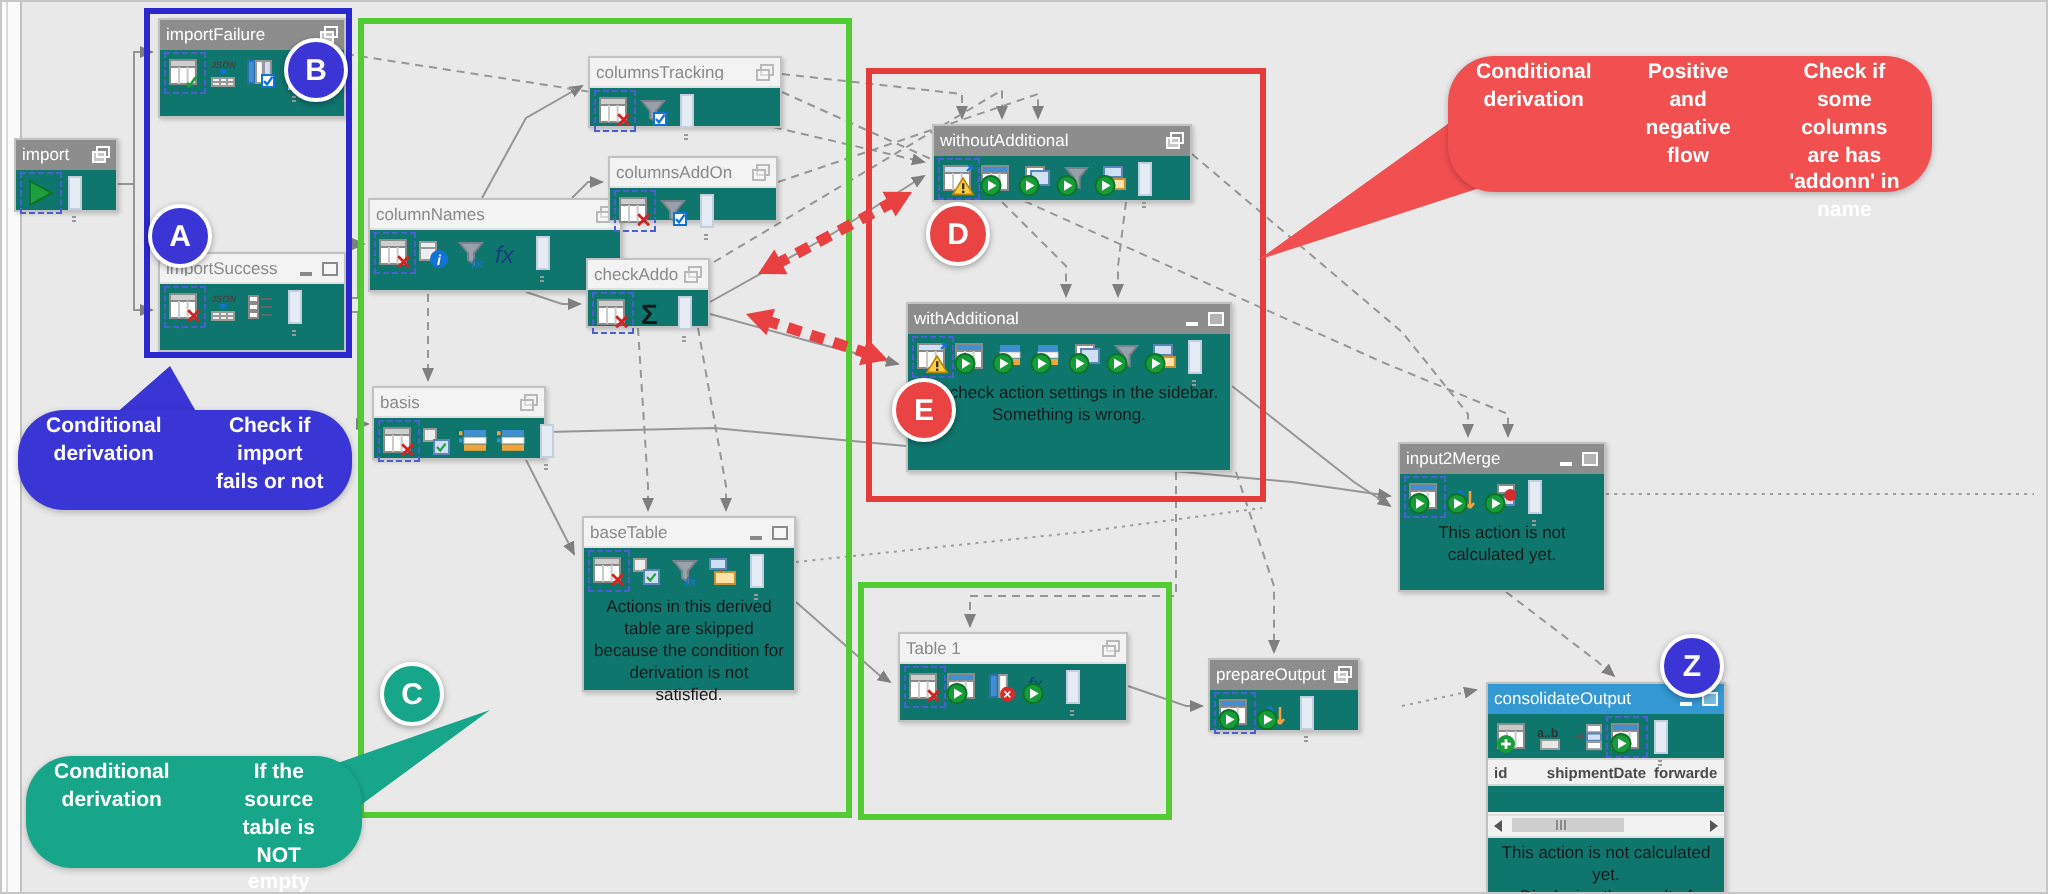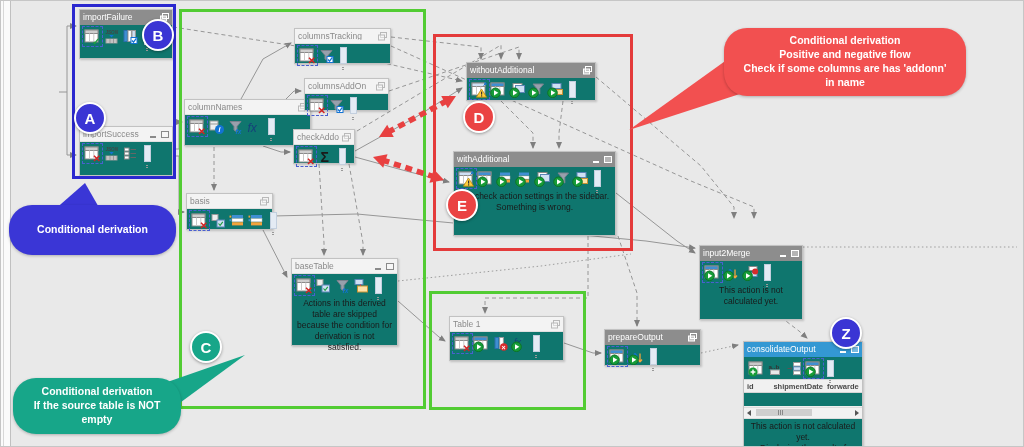--- a/index.html
+++ b/index.html
@@ -39,21 +39,21 @@
   .grid-row{height:13px;border-bottom:1px solid #eee;}
   .hscroll{height:10px;background:#f2f2f2;border-top:1px solid #ddd;border-bottom:1px solid #ddd;position:relative;}
   .hscroll .thumb{position:absolute;left:12px;top:1px;width:56px;height:7px;background:#cfcfcf;}
   .hscroll .tmark{position:absolute;left:34px;top:2px;width:1px;height:5px;background:#8a8a8a;box-shadow:2px 0 0 #8a8a8a,4px 0 0 #8a8a8a;}
   .hscroll .al,.hscroll .ar{position:absolute;top:2px;width:0;height:0;border-top:3px solid transparent;border-bottom:3px solid transparent;}
   .hscroll .al{left:3px;border-right:4px solid #555;}
   .hscroll .ar{right:3px;border-left:4px solid #555;}
 
   
   .ann-rect{position:absolute;border-style:solid;border-width:3px;box-sizing:border-box;pointer-events:none;}
-  .bubble{position:absolute;border-radius:23px;color:#fff;display:flex;flex-direction:column;justify-content:center;text-align:center;font-size:10.5px;line-height:1.32;padding:2px 14px;box-sizing:border-box;box-shadow:0 1px 3px rgba(0,0,0,.25);}
+  .bubble{position:absolute;border-radius:23px;color:#fff;display:flex;flex-direction:row;justify-content:center;text-align:center;font-size:10.5px;line-height:1.32;padding:2px 14px;box-sizing:border-box;box-shadow:0 1px 3px rgba(0,0,0,.25);gap:27px;}
   .bubble .bl{font-weight:600;}
   .bubble .bl.b{font-weight:800;}
   .badge{position:absolute;width:28px;height:28px;border-radius:50%;border:2px solid #fff;color:#fff;font-size:15px;font-weight:bold;display:flex;align-items:center;justify-content:center;box-shadow:0 1px 3px rgba(0,0,0,.35);box-sizing:content-box;}
 </style>
 </head>
 <body>
 
 <div id="stage">
   <div id="leftstrip"></div>
   <svg id="wires" class="layer" viewBox="0 0 1024 447">
@@ -88,20 +88,37 @@
       <polyline points="587,235 587,297 484,297 484,312" class="wire dashed" marker-end="url(#arr)"></polyline>
       <polyline points="617,235 636,292 636,325" class="wire dashed" marker-end="url(#arr)"></polyline>
       <polyline points="752,295 798,330 806,337" class="wire dashed" marker-end="url(#arr)"></polyline>
       <polyline points="318,163 323,242 323,254" class="wire dashed" marker-end="url(#arr)"></polyline>
       <polyline points="348,163 362,242 362,254" class="wire dashed" marker-end="url(#arr)"></polyline>
       <polyline points="700,352 737,344" class="wire dotted" marker-end="url(#arr)"></polyline>
       <polyline points="802,246 1016,246" class="wire dotted"></polyline>
       <polyline points="397,280 540,265 630,253" class="wire dotted"></polyline>
     </svg>
   <div id="nodes-layer" class="layer">
+      <div class="node" style="left: 6px; top: 68px; width: 52px; height: 37px;">
+        <div class="tb dark">
+          <div class="ttl">import</div>
+          <div class="btn copy">
+            <svg viewBox="0 0 9 9" width="9" height="9">
+              <rect x="2.5" y=".5" width="6" height="5" fill="none" stroke="currentColor"></rect>
+              <rect x=".5" y="3" width="6" height="5" fill="rgba(255,255,255,.5)" stroke="currentColor"></rect>
+            </svg>
+          </div>
+        </div>
+        <div class="icons">
+          <div class="ic sel"><svg viewBox="0 0 17 17" width="17" height="17">
+              <path d="M3 2.5 L14 8.5 L3 14.5 Z" fill="#1e9e3e" stroke="#0d7427"></path>
+            </svg></div>
+          <div class="scrollnub"></div>
+        </div>
+      </div>
       <div class="node" style="left: 78px; top: 8px; width: 94px; height: 50px;">
         <div class="tb dark">
           <div class="ttl">importFailure</div>
           <div class="btn copy">
             <svg viewBox="0 0 9 9" width="9" height="9">
               <rect x="2.5" y=".5" width="6" height="5" fill="none" stroke="currentColor"></rect>
               <rect x=".5" y="3" width="6" height="5" fill="rgba(255,255,255,.5)" stroke="currentColor"></rect>
             </svg>
           </div>
         </div>
@@ -468,21 +485,21 @@
               <rect x="7.5" y="8.5" width="8" height="5" fill="#ffe2a8" stroke="#c89232"></rect>
               <circle cx="5.5" cy="11.8" r="4.8" fill="#169c38" stroke="#0d7427"></circle>
               <path d="M4 9.2 L8.3 11.8 L4 14.4 Z" fill="#fff"></path>
             </svg></div>
           <div class="scrollnub"></div>
         </div>
         <div class="msg">
           <div>We check action settings in the sidebar. Something is wrong.</div>
         </div>
       </div>
-      <div class="node" style="left: 698px; top: 220px; width: 104px; height: 75px; margin-top: 24px;">
+      <div class="node" style="left: 698px; top: 220px; width: 104px; height: 75px;">
         <div class="tb dark">
           <div class="ttl">input2Merge</div>
           <div class="btn min">
             <i></i>
           </div>
           <div class="btn max">
             <i></i>
           </div>
         </div>
         <div class="icons">
@@ -546,21 +563,21 @@
               <text x="9.6" y="14.6" font-size="7" font-weight="bold" fill="#fff">×</text>
             </svg></div>
           <div class="ic"><svg viewBox="0 0 17 17" width="17" height="17">
               <text x="3" y="10" font-size="9" font-style="italic" fill="#16407a">fx</text>
               <circle cx="5.5" cy="11.8" r="4.8" fill="#169c38" stroke="#0d7427"></circle>
               <path d="M4 9.2 L8.3 11.8 L4 14.4 Z" fill="#fff"></path>
             </svg></div>
           <div class="scrollnub"></div>
         </div>
       </div>
-      <div class="node" style="left: 603px; top: 328px; width: 97px; height: 37px;">
+      <div class="node" style="left: 603px; top: 328px; width: 76px; height: 37px;">
         <div class="tb dark">
           <div class="ttl">prepareOutput</div>
           <div class="btn copy">
             <svg viewBox="0 0 9 9" width="9" height="9">
               <rect x="2.5" y=".5" width="6" height="5" fill="none" stroke="currentColor"></rect>
               <rect x=".5" y="3" width="6" height="5" fill="rgba(255,255,255,.5)" stroke="currentColor"></rect>
             </svg>
           </div>
         </div>
         <div class="icons">
@@ -652,20 +669,21 @@
       <line x1="381.51329033501054" y1="159.08177010852452" x2="433.48670966498946" y2="175.91822989147548" stroke="#e84040" stroke-width="5.5" stroke-dasharray="7 5"></line>
       <polygon points="443,179 428.4754834885191,181.65300209342547 432.7899616404535,168.33439562441072" fill="#e84040"></polygon>
       <polygon points="372,156 386.5245165114809,153.34699790657453 382.2100383595465,166.66560437558928" fill="#e84040"></polygon>
       <polygon points="52,210 84,182 100,210" fill="#3a36d6"></polygon>
       <polygon points="152,386 244,354 176,404" fill="#17a689"></polygon>
       <polygon points="727,58 628,129 748,90" fill="#f25050"></polygon>
     </svg>
   <div id="bubbles-layer" class="layer">
       <div class="bubble" style="left: 8px; top: 204px; width: 167px; height: 50px; background: rgb(58, 54, 214);">
         <div class="bl">Conditional derivation</div>
+        <div class="bl">Check if import fails or not</div>
       </div>
       <div class="bubble" style="left: 12px; top: 377px; width: 168px; height: 56px; background: rgb(23, 166, 137);">
         <div class="bl">Conditional derivation</div>
         <div class="bl b">If the source table is NOT empty</div>
       </div>
       <div class="bubble" style="left: 723px; top: 27px; width: 242px; height: 68px; background: rgb(242, 80, 80);">
         <div class="bl">Conditional derivation</div>
         <div class="bl">Positive and negative flow</div>
         <div class="bl">Check if some columns are has 'addonn' in name</div>
       </div>

